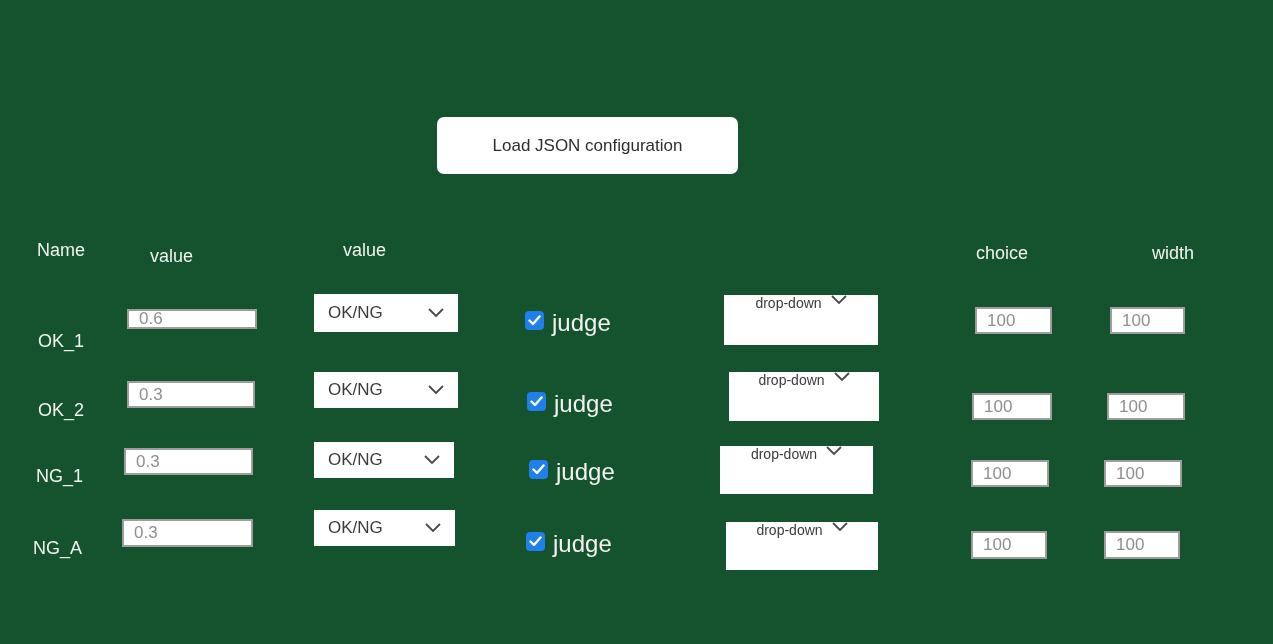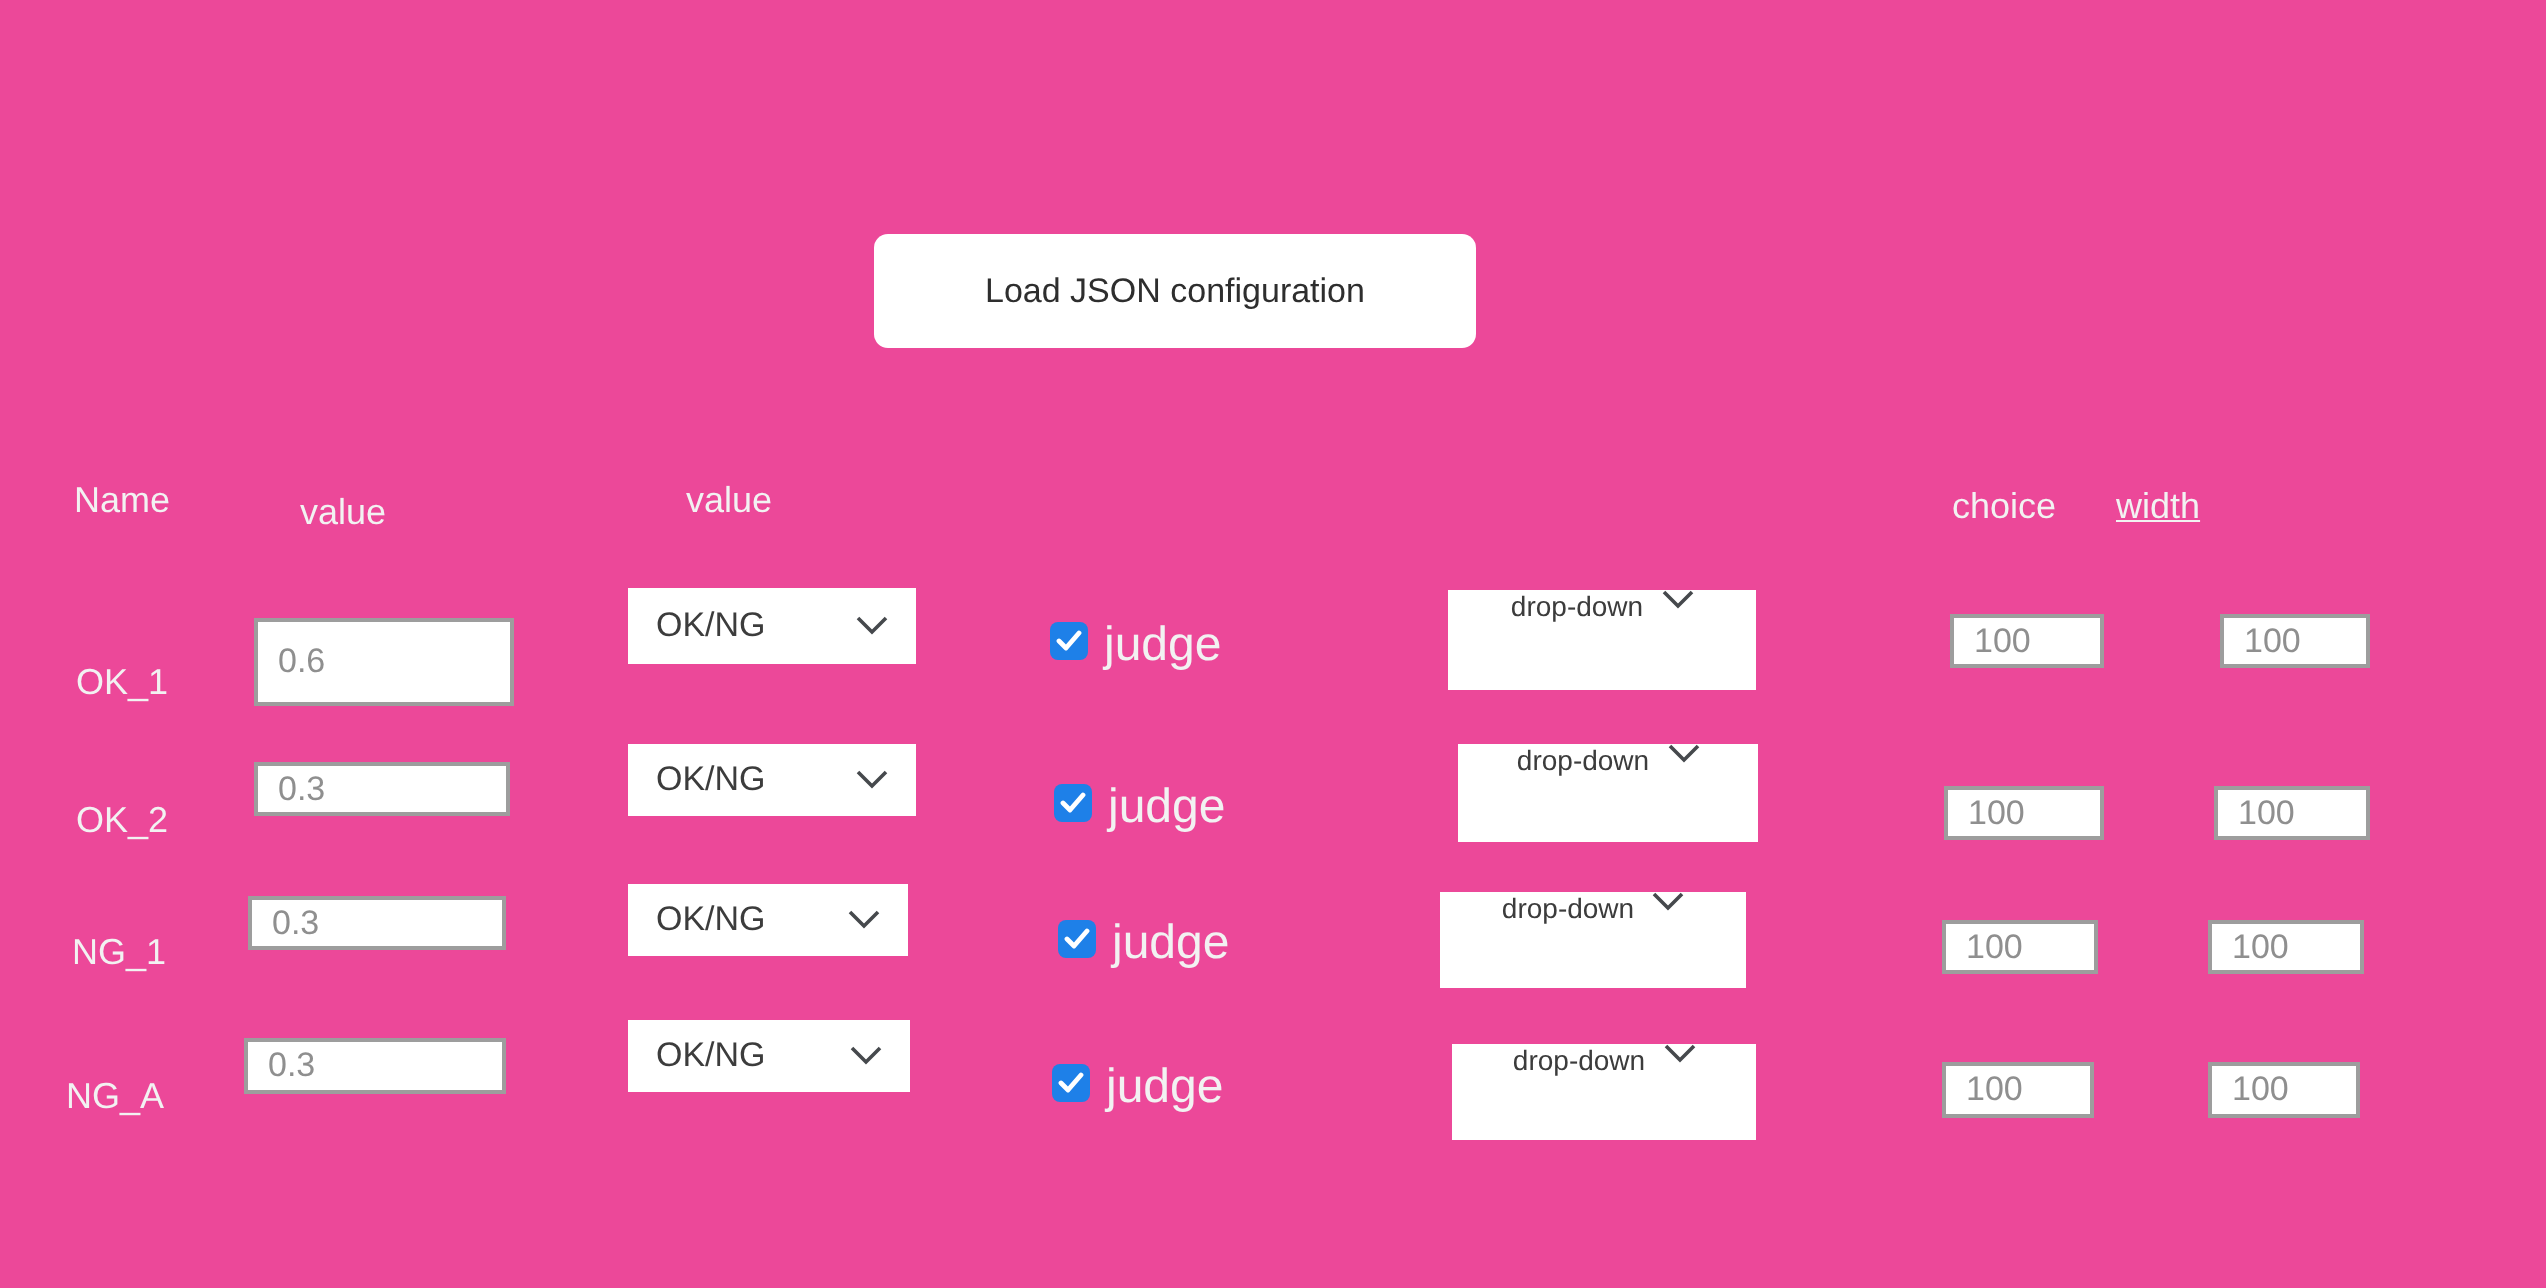--- a/index.html
+++ b/index.html
@@ -1,17 +1,17 @@
 <!DOCTYPE html>
 <html><head>
 <meta charset="utf-8">
 <style>
   html,body{margin:0;padding:0;background:#262626;}
   #app{
-    position:relative;width:1273px;height:644px;background:#ec4899;
+    position:relative;width:1273px;height:644px;background:#14532d;
     font-family:"Liberation Sans", sans-serif;overflow:hidden;
   }
   .abs{position:absolute;box-sizing:border-box;}
   .btn{
     background:#ffffff;color:#2e2e2e;border:none;border-radius:7px;
     font-family:"Liberation Sans", sans-serif;font-size:17px;
     display:flex;align-items:center;justify-content:center;cursor:pointer;
   }
   .hdr{color:#f2f2f2;font-size:18px;white-space:nowrap;}
   .lbl{color:#f2f2f2;font-size:18px;white-space:nowrap;margin-top:21px;}
@@ -42,24 +42,24 @@
 <body>
 
 <div id="app">
 
   <button class="btn abs" style="left:437px;top:117px;width:301px;height:57px;">Load JSON configuration</button>
 
   <div class="hdr abs" style="left:37px;top:240px;">Name</div>
   <div class="hdr abs" style="left:150px;top:246px;">value</div>
   <div class="hdr abs" style="left:343px;top:240px;">value</div>
   <div class="hdr abs" style="left:976px;top:243px;">choice</div>
-  <div class="hdr abs" style="left:1058px;top:243px;text-decoration:underline;">width</div>
+  <div class="hdr abs" style="left:1152px;top:243px;">width</div>
 
   <div class="lbl abs" style="left:38px;top:310px;">OK_1</div>
-  <input class="vinput abs" style="left: 127px; top: 309px; width: 130px; height: 44px;" value="0.6">
+  <input class="vinput abs" style="left: 127px; top: 309px; width: 130px; height: 20px;" value="0.6">
   <div class="sel abs" style="left:314px;top:294px;width:144px;height:38px;">
     <span>OK/NG</span>
     <svg class="chev" width="16" height="10" viewBox="0 0 16 10">
         <polyline points="1,1 8,8 15,1" fill="none" stroke="#46494d" stroke-width="1.8"></polyline>
       </svg>
   </div>
   <div class="cb abs checked" style="left:525px;top:311px;width:19px;height:19px;">
     <svg width="13" height="11" viewBox="0 0 13 11">
         <polyline points="1.5,5.5 5,9 11.5,1.5" fill="none" stroke="#ffffff" stroke-width="2.4" stroke-linecap="round" stroke-linejoin="round"></polyline>
       </svg>

